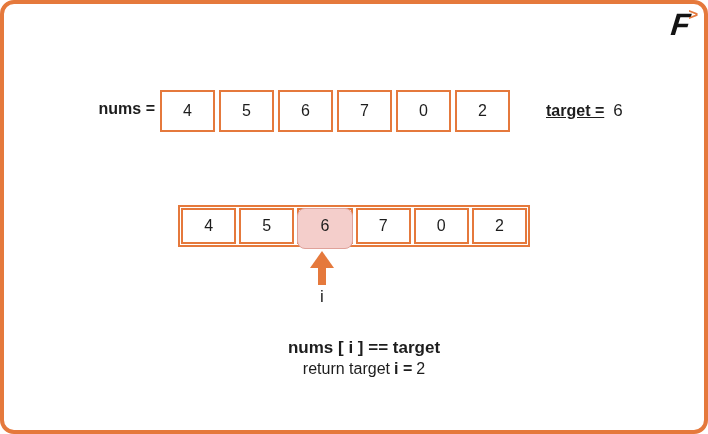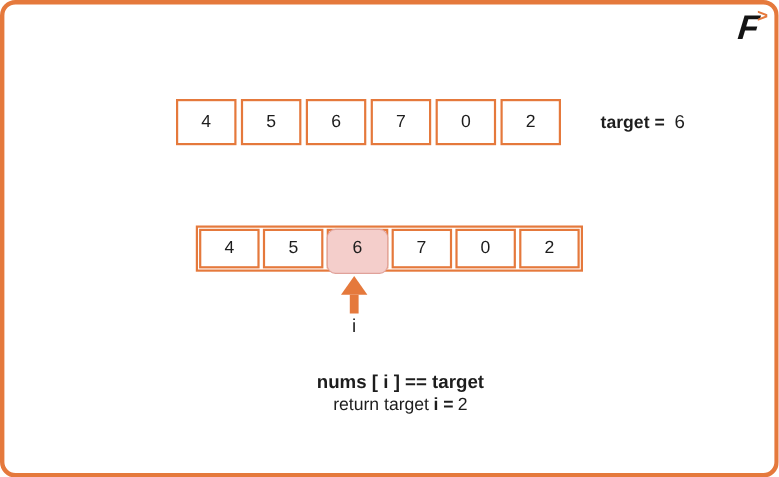--- a/index.html
+++ b/index.html
@@ -34,21 +34,21 @@
     position: absolute; left: 50px; top: 100px; width: 105px;
     text-align: right; font-size: 16px; font-weight: bold;
   }
   .array-top { position: absolute; left: 160px; top: 90px; display: flex; gap: 4px; }
   .array-top .cell { width: 55px; height: 42px; }
   .cell {
     box-sizing: border-box; border: 2px solid var(--orange); background: #fff;
     display: flex; align-items: center; justify-content: center; font-size: 16px;
   }
   .target-wrap { position: absolute; left: 546px; top: 101px; display: flex; gap: 9px; font-size: 16px; align-items: baseline; }
-  .target-label { font-weight: bold; }
+  .target-label { font-weight: bold; text-decoration: underline; }
   .target-value { font-size: 17px; }
   
   .array-search {
     position: absolute; left: 178px; top: 205px; width: 352px; height: 42px;
     box-sizing: border-box; border: 2px solid var(--orange); padding: 1px;
     display: flex; gap: 3px;
   }
   .array-search .cell { flex: 1; position: relative; border: 2px solid var(--orange); }
   .hl-box {
     position: absolute; top: -2px; left: -2px; right: -2px; bottom: -7px;
@@ -74,20 +74,21 @@
 <body>
 
 <div class="stage">
   <div class="frame"></div>
 
   <div class="logo">
     <span class="f">F</span>
     <span class="chev">&gt;</span>
   </div>
 
+  <div class="label-nums">nums =</div>
 
   <div class="array-top">
       <div class="cell">
         <span class="val">4</span>
       </div>
       <div class="cell">
         <span class="val">5</span>
       </div>
       <div class="cell">
         <span class="val">6</span>

